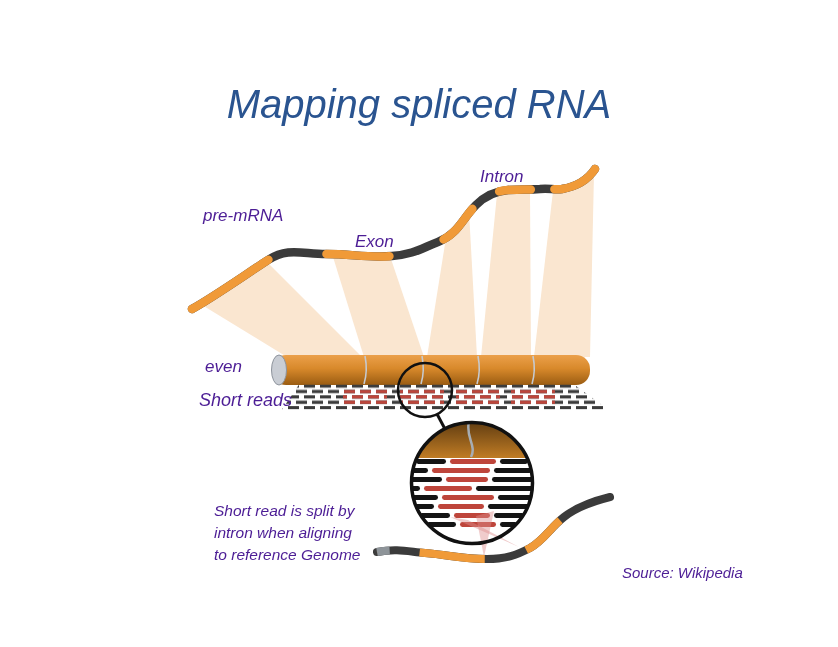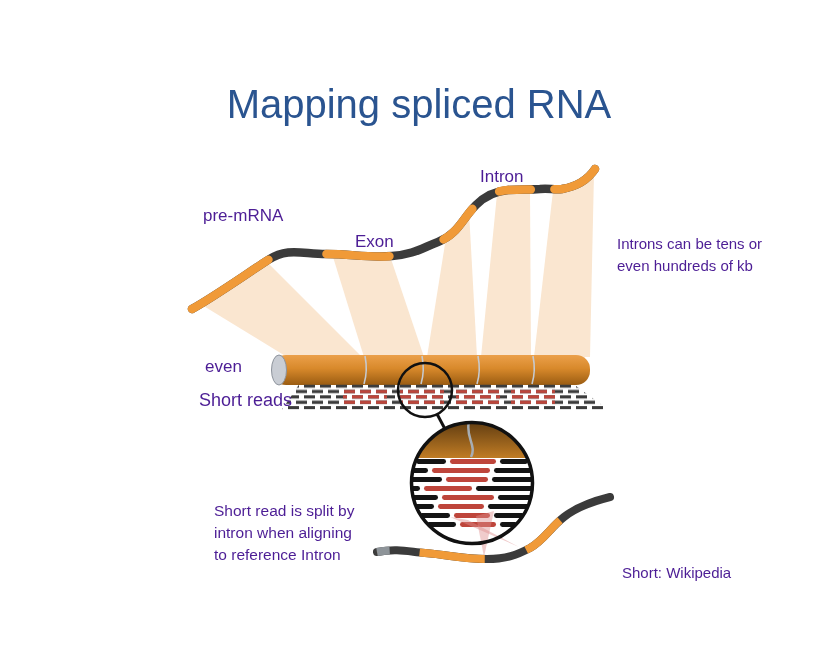--- a/index.html
+++ b/index.html
@@ -1,17 +1,17 @@
 <!DOCTYPE html>
 <html><head>
 <meta charset="utf-8">
 <style>
   html,body{margin:0;padding:0;background:#fff;}
   .slide{position:relative;width:838px;height:647px;background:#ffffff;overflow:hidden;
-         font-family:"Liberation Sans",sans-serif;}
+         font-family:"Liberation Sans",sans-serif;font-style:italic;}
   .title{position:absolute;left:0;top:82px;width:838px;text-align:center;
          font-size:40px;color:#2A5490;letter-spacing:0px;}
   .label{position:absolute;color:#4c1d95;white-space:pre-line;}
   .lbl-pre-mrna{left:203px;top:206px;font-size:17px;}
   .lbl-exon{left:335px;top:232px;font-size:17px;margin-left:20px;}
   .lbl-intron{left:480px;top:167px;font-size:17px;}
   .lbl-mrna{left:205px;top:357px;font-size:17px;}
   .lbl-short-reads{left:199px;top:390px;font-size:18px;}
   .lbl-intron-size{left:617px;top:233px;font-size:15px;line-height:22px;}
   .lbl-split-read{left:214px;top:500px;font-size:15.5px;line-height:22px;}
@@ -151,19 +151,17 @@
                C 506 559, 517 555, 530 548 C 544 540, 550 528, 564 517
                C 578 506, 594 501, 610 497" pathLength="100" stroke="#F09A38" stroke-width="8" stroke-linecap="butt" stroke-dasharray="0.01 16.99 26 17 18 22"></path>
     </g>
   </svg>
 
   <div class="label lbl-pre-mrna">pre-mRNA</div>
   <div class="label lbl-exon">Exon</div>
   <div class="label lbl-intron">Intron</div>
   <div class="label lbl-mrna">even</div>
   <div class="label lbl-short-reads">Short reads</div>
-  <div class="label lbl-intron-size">Introns can be tens or
-even hundreds of kb</div>
   <div class="label lbl-split-read">Short read is split by
 intron when aligning
-to reference Intron</div>
-  <div class="label lbl-source">Short: Wikipedia</div>
+to reference Genome</div>
+  <div class="label lbl-source">Source: Wikipedia</div>
 </div>
 
 </body></html>

